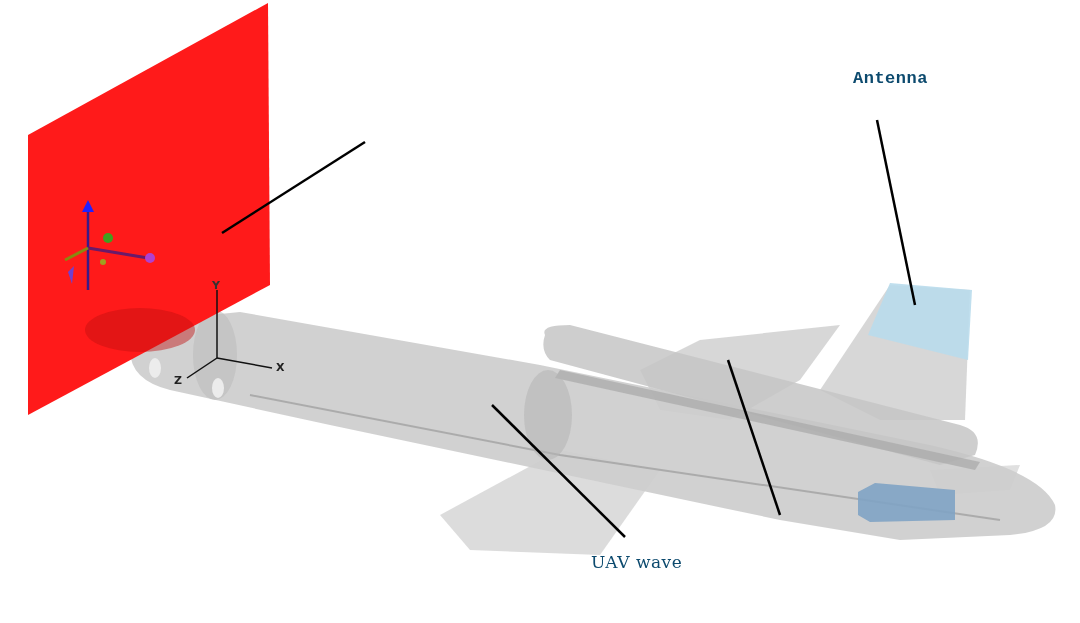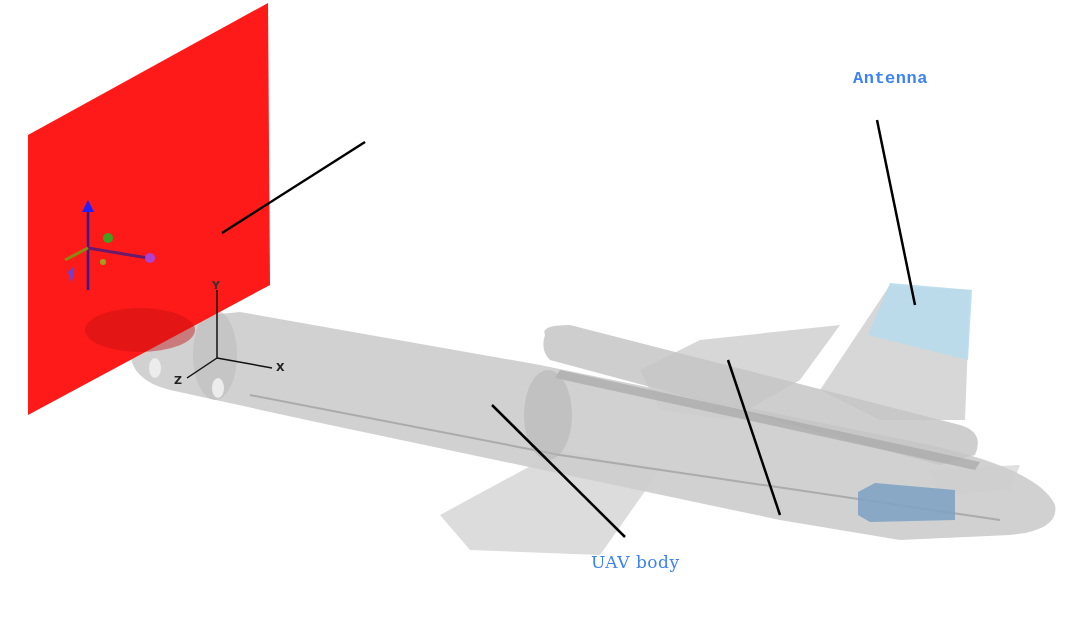--- a/index.html
+++ b/index.html
@@ -2,21 +2,21 @@
 <html><head>
 <meta charset="utf-8">
 <style>
   html, body { margin: 0; padding: 0; background: #ffffff; }
   body { width: 1080px; height: 623px; position: relative; overflow: hidden; }
   #stage { position: absolute; left: 0; top: 0; width: 1080px; height: 623px; }
   .label {
     position: absolute;
     font-family: "DejaVu Serif", "Liberation Serif", serif;
     font-size: 17px;
-    color: #3b82f6;
+    color: #0c4a6e;
     white-space: nowrap;
     letter-spacing: 0.5px;
   }
   .label.mono { font-family: "Liberation Mono", "DejaVu Sans Mono", monospace; font-weight: bold; font-size: 17px; }
   .axis-letter {
     position: absolute;
     font-family: "DejaVu Sans", sans-serif;
     font-size: 11px;
     font-weight: bold;
     color: #222;
@@ -78,14 +78,14 @@
     <line x1="877" y1="120" x2="915" y2="305" stroke="#000" stroke-width="2.5"></line>
     <line x1="492" y1="405" x2="625" y2="537" stroke="#000" stroke-width="2.5"></line>
     <line x1="728" y1="360" x2="780" y2="515" stroke="#000" stroke-width="2.5"></line>
   </svg>
 
   <span class="axis-letter" style="left:212px;top:279px;color:#333;">Y</span>
   <span class="axis-letter" style="left:276px;top:361px;">X</span>
   <span class="axis-letter" style="left:174px;top:374px;">Z</span>
 
   <div class="label mono" style="left:853px;top:69px;">Antenna</div>
-  <div class="label" style="left:591px;top:552px;">UAV body</div>
+  <div class="label" style="left:591px;top:552px;">UAV wave</div>
 </div>
 
 </body></html>

